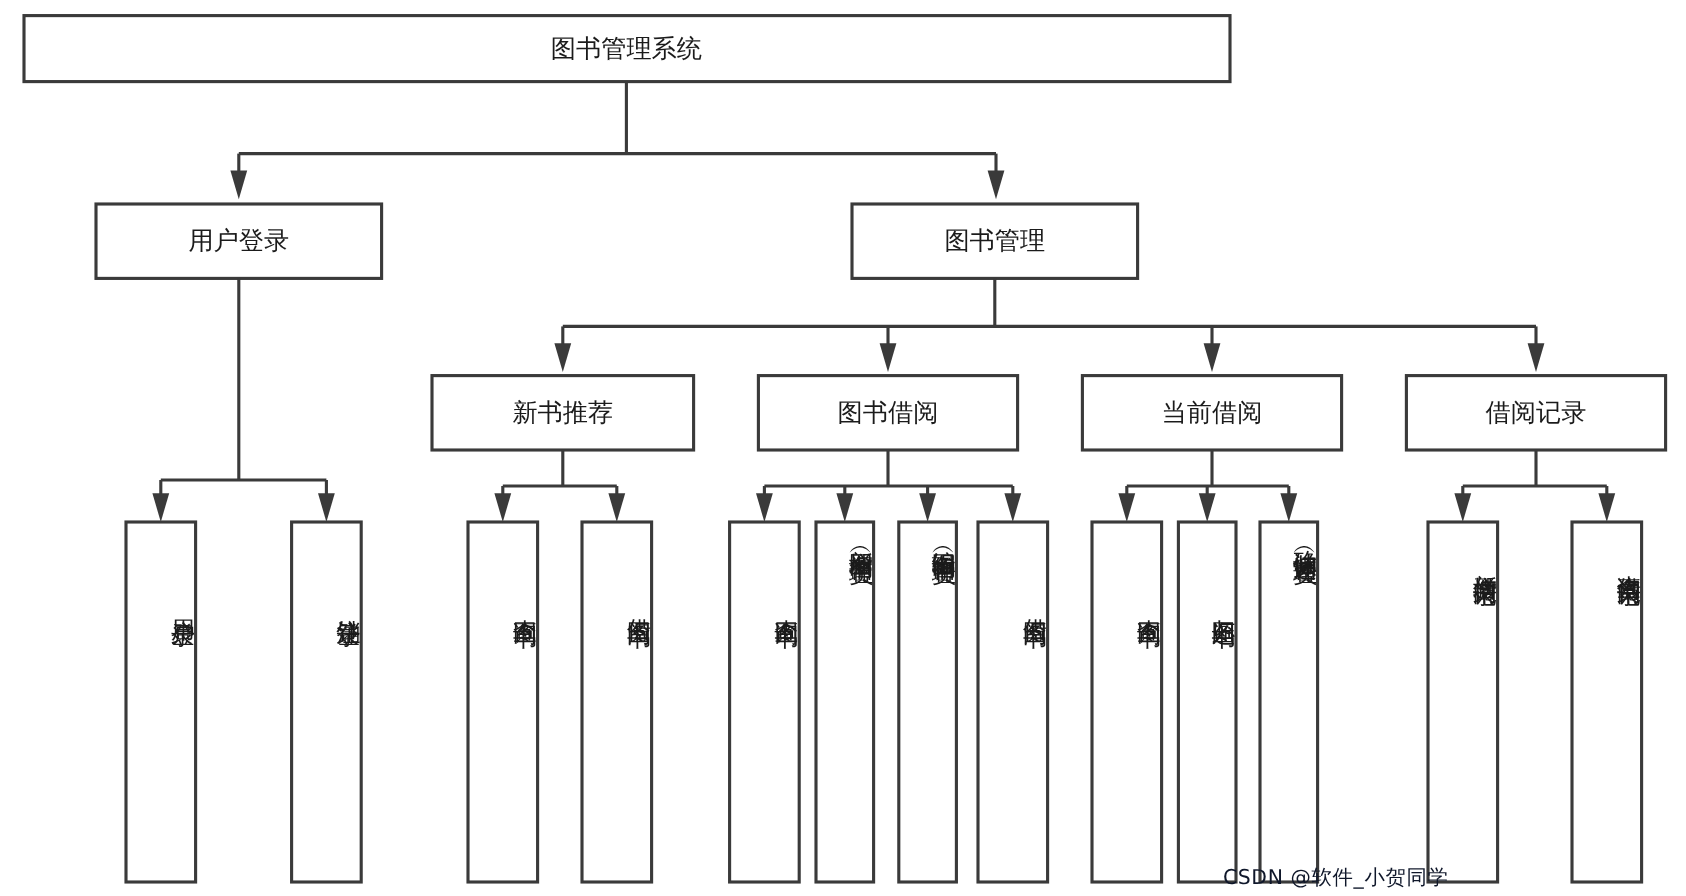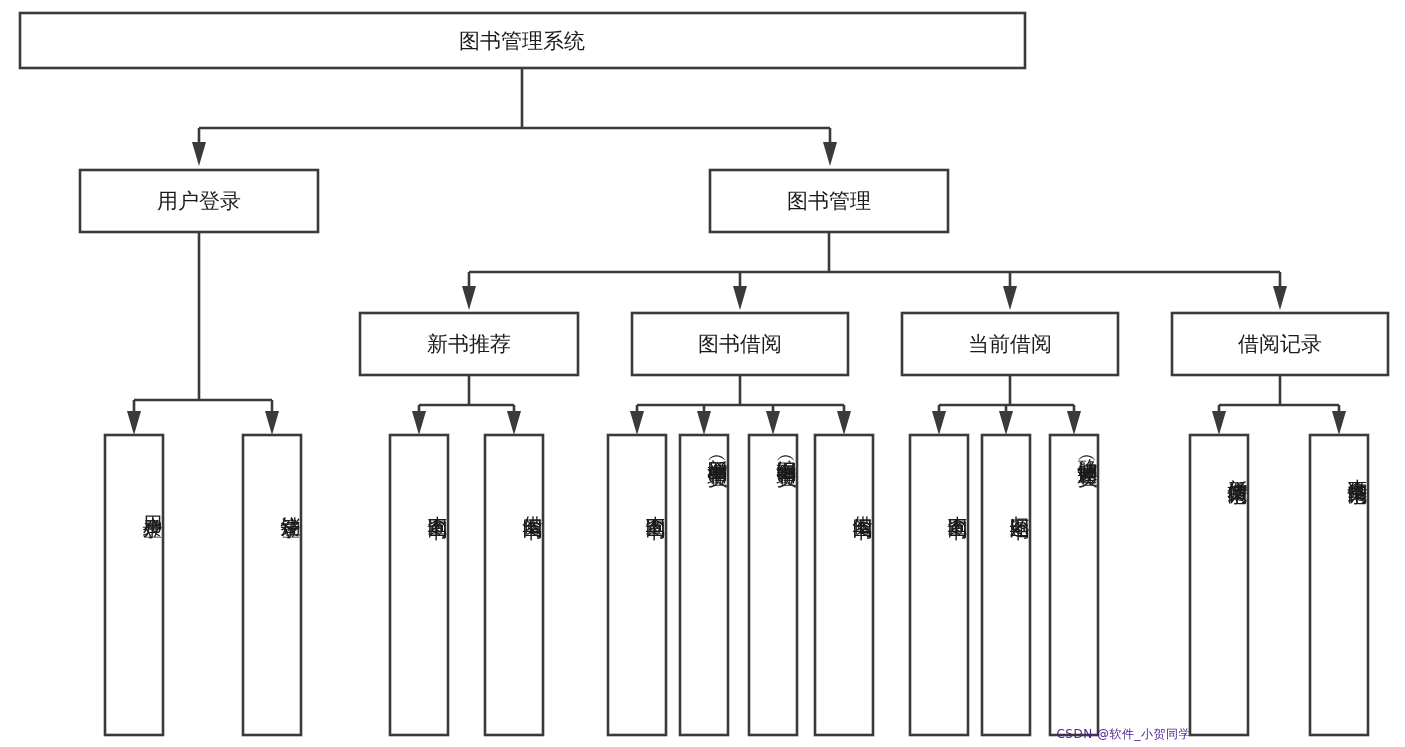--- a/index.html
+++ b/index.html
@@ -59,25 +59,25 @@
     font-size: 20px;
     line-height: 1.06;
     color: #1b1b1b;
     letter-spacing: 1.5px;
     white-space: nowrap;
     text-align: center;
     pointer-events: none;
   }
   .watermark {
     position: absolute;
-    right: 28px;
+    right: 12px;
     bottom: 4px;
     font-family: "DejaVu Sans", "Liberation Sans", sans-serif;
-    font-size: 12px;
-    color: #4c1d95;
+    font-size: 17px;
+    color: #0f172a;
     letter-spacing: 0.5px;
     white-space: nowrap;
   }
 </style>
 </head>
 <body>
 
 <div id="diagram-root">
 
   <svg id="tree" viewBox="0 0 1405 747">

